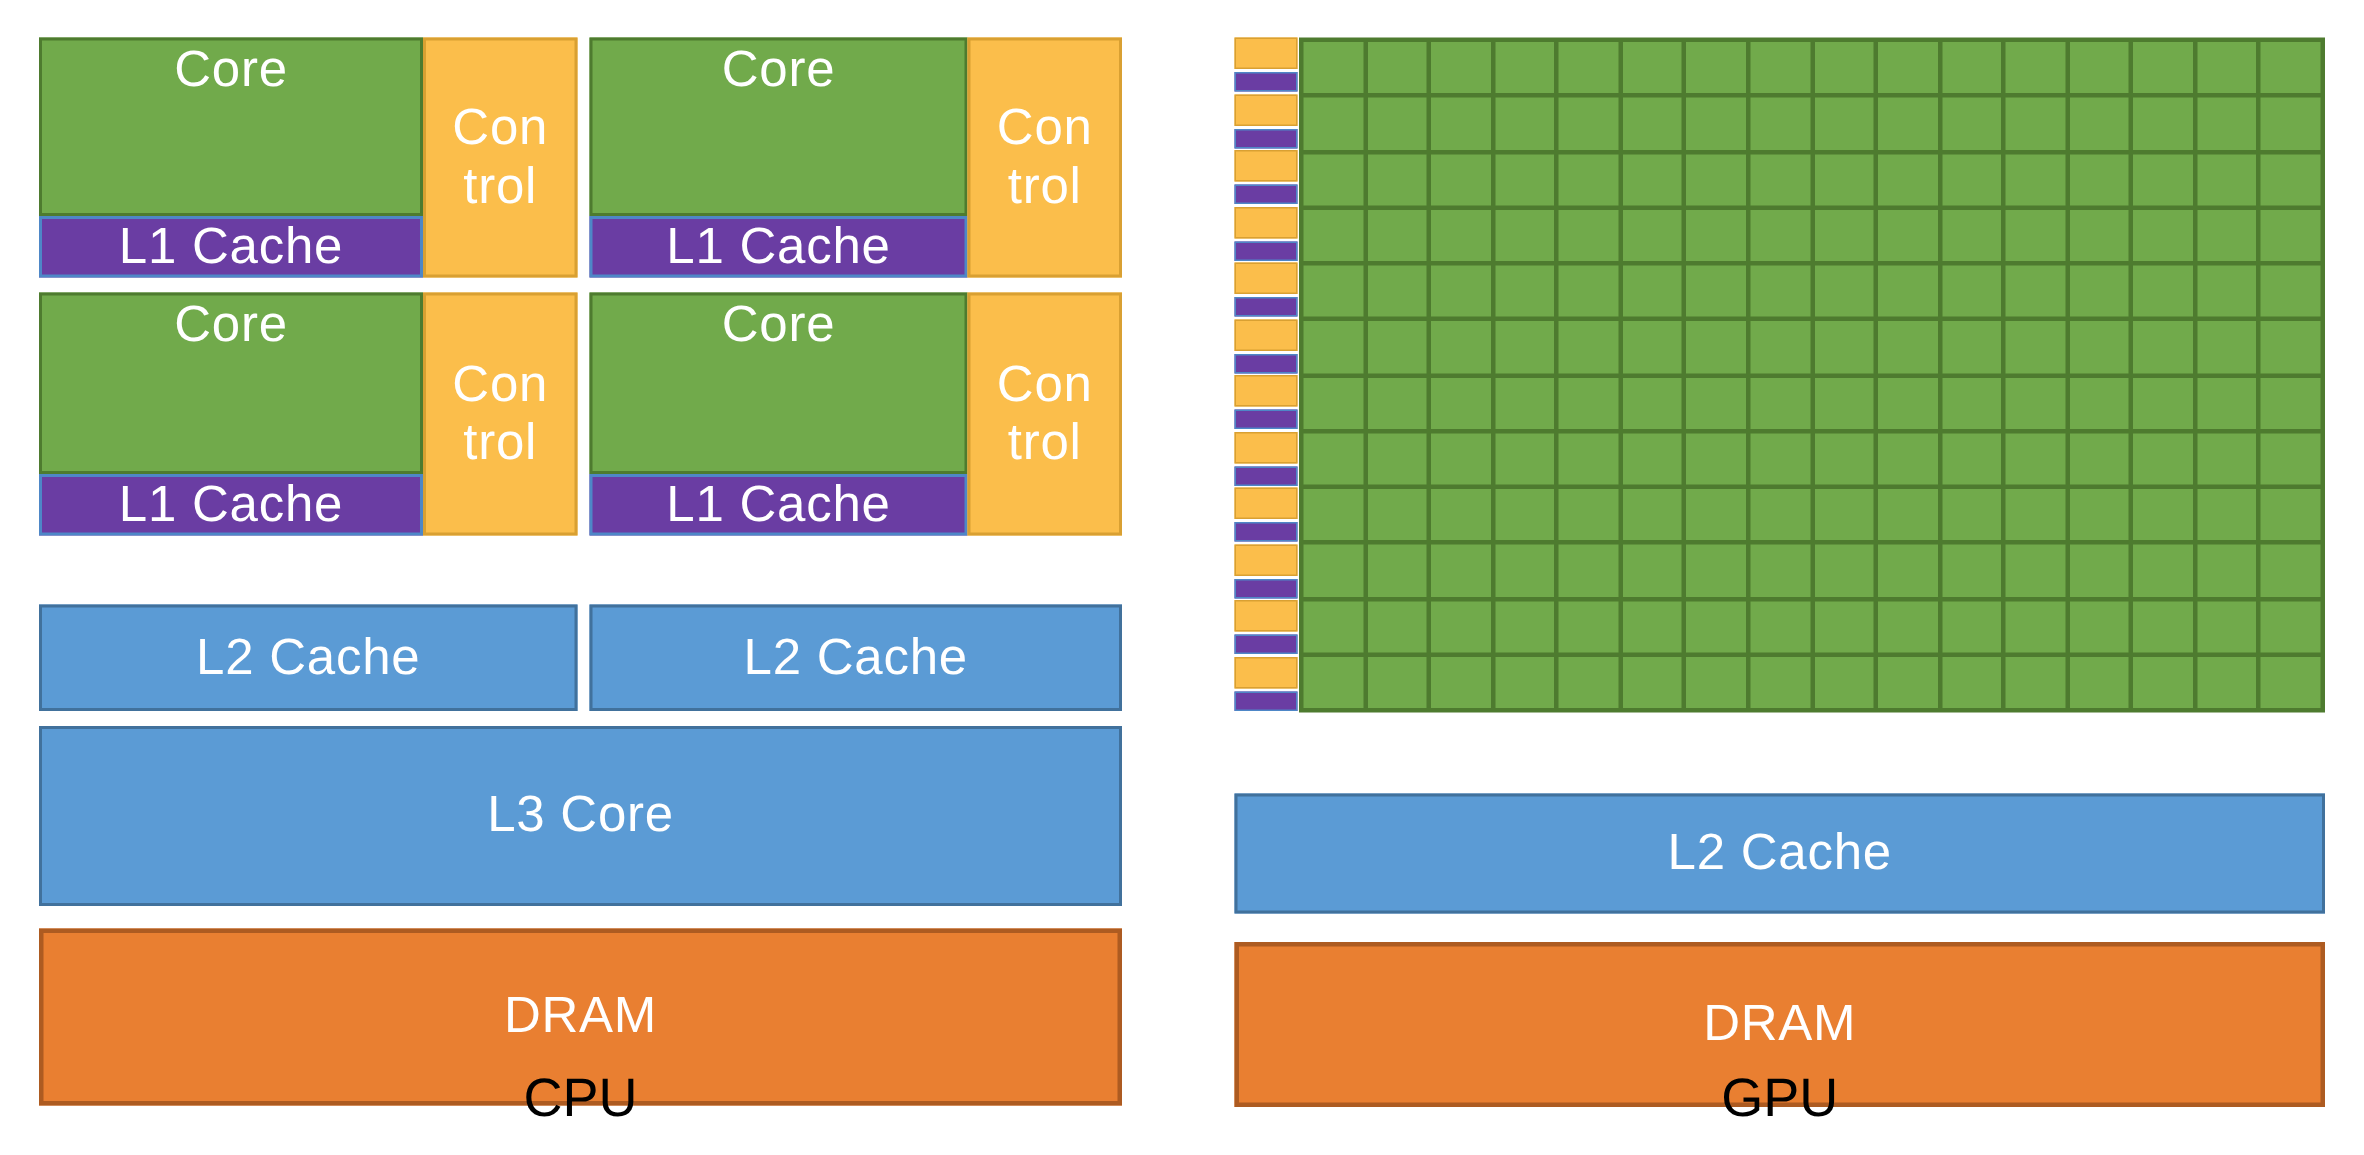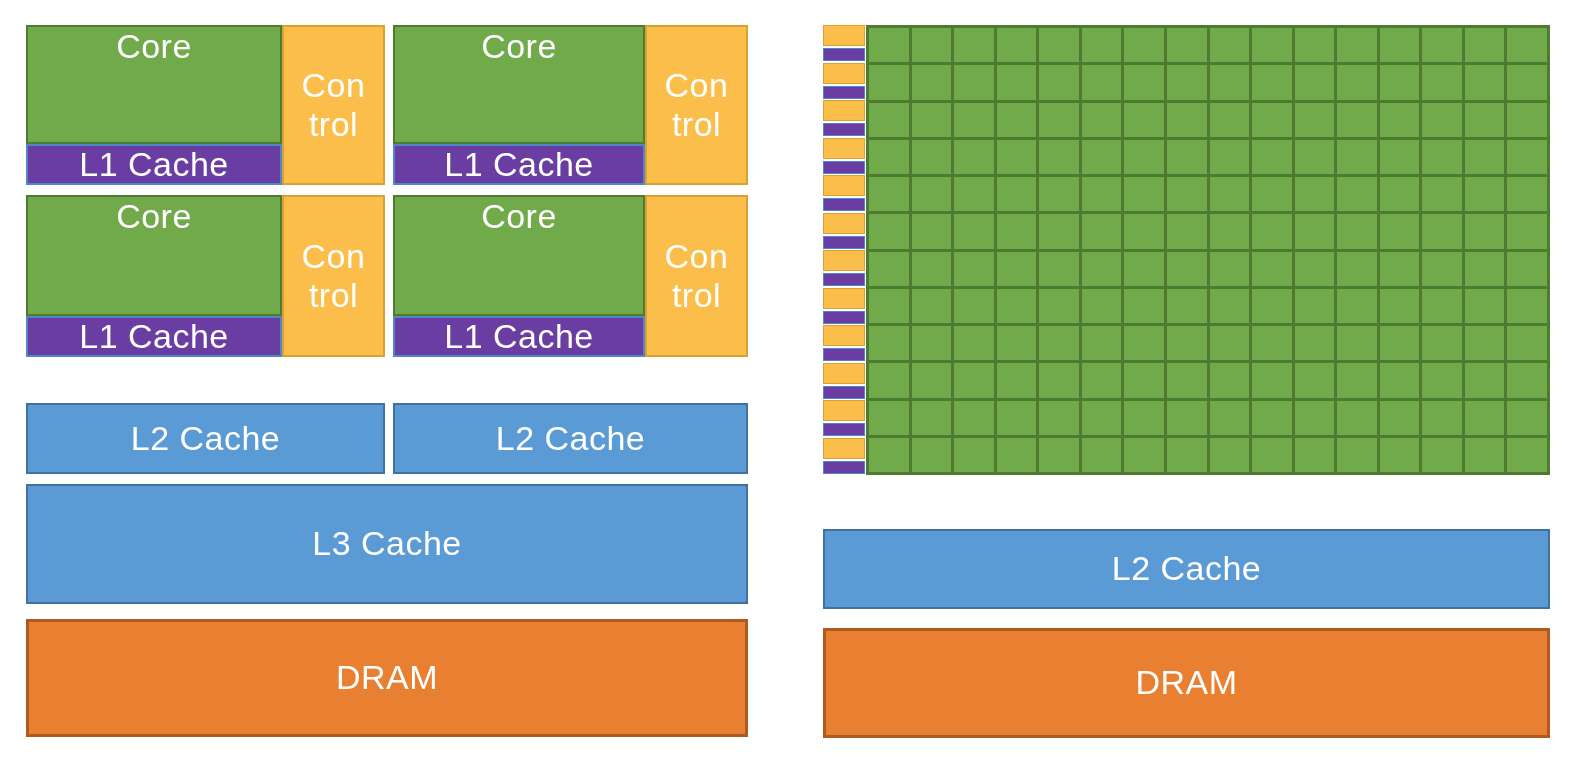--- a/index.html
+++ b/index.html
@@ -138,25 +138,26 @@
       </div>
     <div id="cpu-l2-row">
         <div class="bar blue abs" style="left: 0px; top: 342px; width: 359px; height: 71px;">
           <span class="blk-label">L2 Cache</span>
         </div>
         <div class="bar blue abs" style="left: 367px; top: 342px; width: 355px; height: 71px;">
           <span class="blk-label">L2 Cache</span>
         </div>
       </div>
     <div class="bar blue abs cpu-l3">
-      <span class="blk-label">L3 Cache</span>
+      <span class="blk-label">L3 Core</span>
     </div>
     <div class="bar orange abs cpu-dram">
       <span class="blk-label">DRAM</span>
     </div>
+    <div class="caption">CPU</div>
   </section>
 
   <section class="gpu-section">
     <div id="gpu-left-col" class="gpu-left-col">
         <div class="gpu-pair">
           <div class="gpu-ctl"></div>
           <div class="gpu-l1"></div>
         </div>
         <div class="gpu-pair">
           <div class="gpu-ctl"></div>
@@ -396,15 +397,16 @@
         <div class="gpu-cell"></div>
         <div class="gpu-cell"></div>
         <div class="gpu-cell"></div>
       </div>
     <div class="bar blue abs gpu-l2">
       <span class="blk-label">L2 Cache</span>
     </div>
     <div class="bar orange abs gpu-dram">
       <span class="blk-label">DRAM</span>
     </div>
+    <div class="caption">GPU</div>
   </section>
 
 </div>
 
 </body></html>

